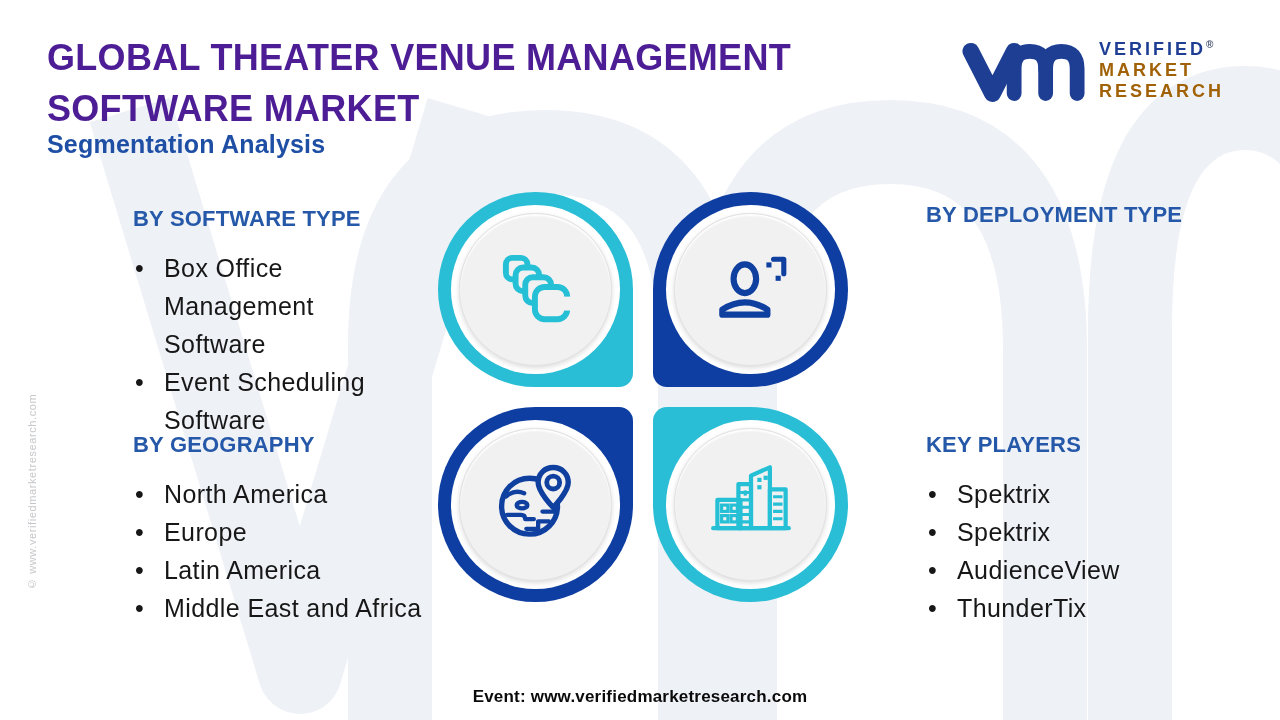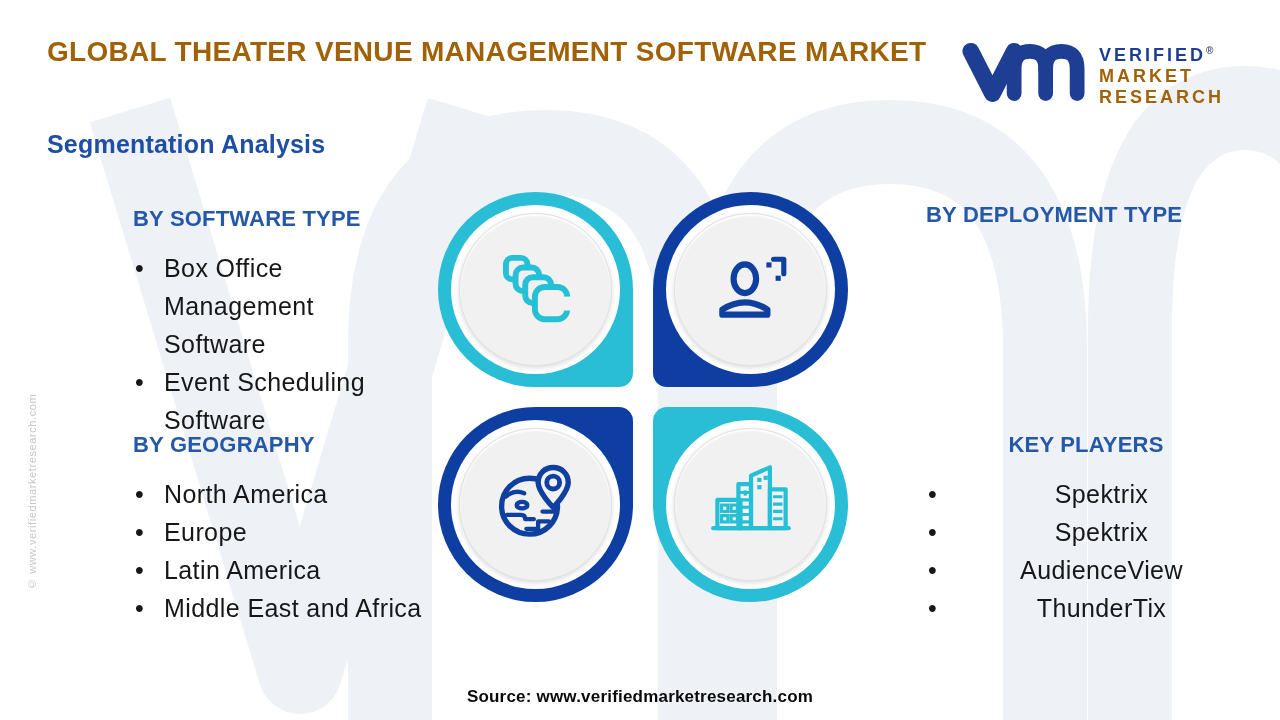--- a/index.html
+++ b/index.html
@@ -14,42 +14,42 @@
   
   .side-mark {
     position:absolute; left:26px; top:250px; height:340px; z-index:2;
     writing-mode:vertical-rl; transform:rotate(180deg);
     font-size:11px; color:#c5c7ca; letter-spacing:0.6px;
     display:flex; align-items:center;
   }
   
   .title {
     position:absolute; left:47px; top:32px; width:905px; z-index:2;
-    font-size:28px; font-weight:700; color:#a16207;
+    font-size:36px; font-weight:700; color:#4c1d95;
     line-height:1.42; letter-spacing:0.3px;
   }
   .subtitle {
     position:absolute; left:47px; top:130px; z-index:2;
     font-size:25px; font-weight:700; color:#1e4fa5; letter-spacing:0.2px;
   }
-  .logo { position:absolute; left:960px; top:34px; z-index:2; display:flex; align-items:flex-end; gap:13px; }
+  .logo { position:absolute; left:960px; top:34px; z-index:2; display:flex; align-items:flex-start; gap:13px; }
   .logo-text { font-weight:700; font-size:18px; letter-spacing:3px; line-height:21px; }
   .logo-line1 { color:#1e3e94; white-space:nowrap; }
   .logo-line2, .logo-line3 { color:#a16207; }
   .reg { font-size:10px; vertical-align:super; color:#44506e; letter-spacing:0; }
   
   .section { position:absolute; z-index:2;margin-left:36px; }
   .sec-heading { font-size:22px; font-weight:700; color:#2558a8; letter-spacing:0.2px; }
   .sec-list { list-style:none; margin:17px 0 0; padding:0; font-size:25px; color:#171717; }
   .sec-list li { position:relative; padding-left:31px; line-height:38px; letter-spacing:0.4px; }
   .sec-list li::before { content:"•"; position:absolute; left:2px; top:0; color:#171717; }
   .sec-software   { left:97px;  top:206px; width:250px; }
   .sec-deployment { left:890px; top:202px; width:330px; }
   .sec-geography  { left:97px;  top:432px; width:320px; }
-  .sec-players    { left:890px; top:432px; width:320px;text-align:center; }
+  .sec-players    { left:890px; top:432px; width:320px; }
   
   .cluster {
     position:absolute; left:438px; top:192px; width:410px; height:410px; z-index:1;
     display:grid; grid-template-columns:195px 195px; grid-template-rows:195px 195px; gap:20px;
   }
   .quad { position:relative; width:195px; height:195px; }
   .quad-shape { position:absolute; inset:0; }
   .q-teal { background:#29bed5; }
   .q-navy { background:#0f3ea2; }
   .q-tl { border-radius:98px 98px 14px 98px; }
@@ -228,13 +228,13 @@
             <rect x="33" y="28" width="3" height="5"></rect>
           </g>
           <path d="M4,64 L76,64" stroke="#25c0d5" stroke-width="4" stroke-linecap="round"></path>
         </svg>
       </span>
     </div>
   </div>
 
 </div>
 
-<div class="source">Source: www.verifiedmarketresearch.com</div>
+<div class="source">Event: www.verifiedmarketresearch.com</div>
 
 </body></html>

